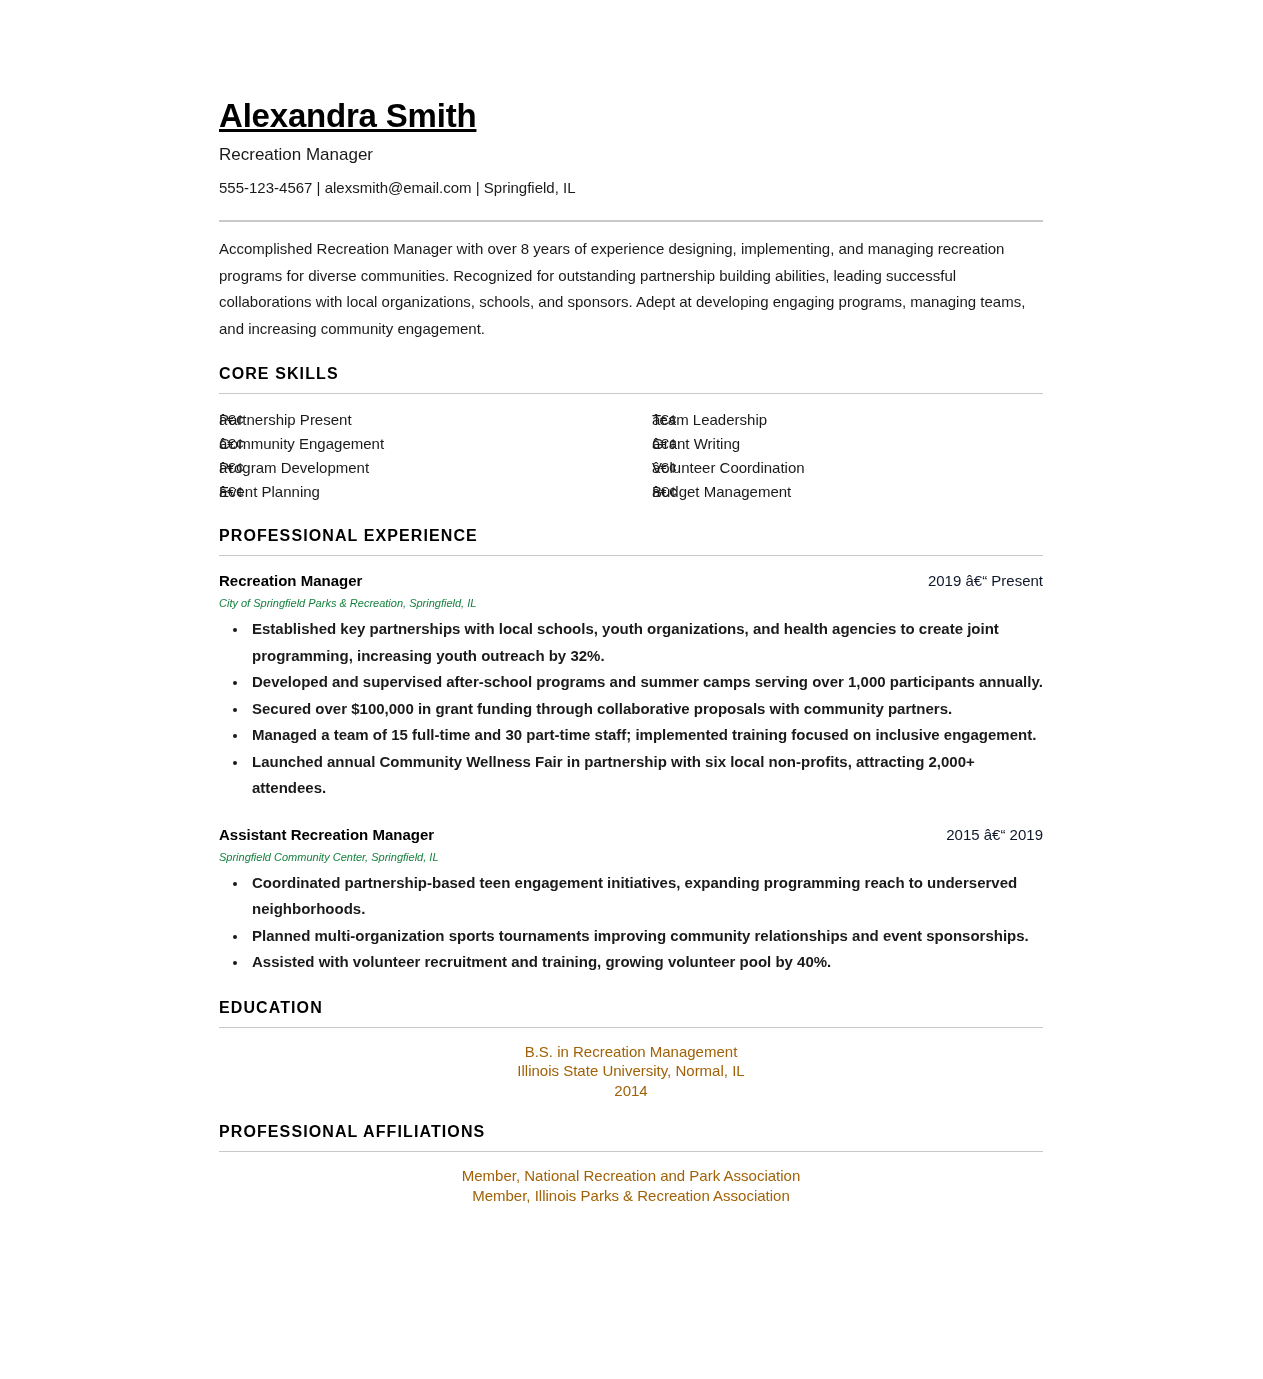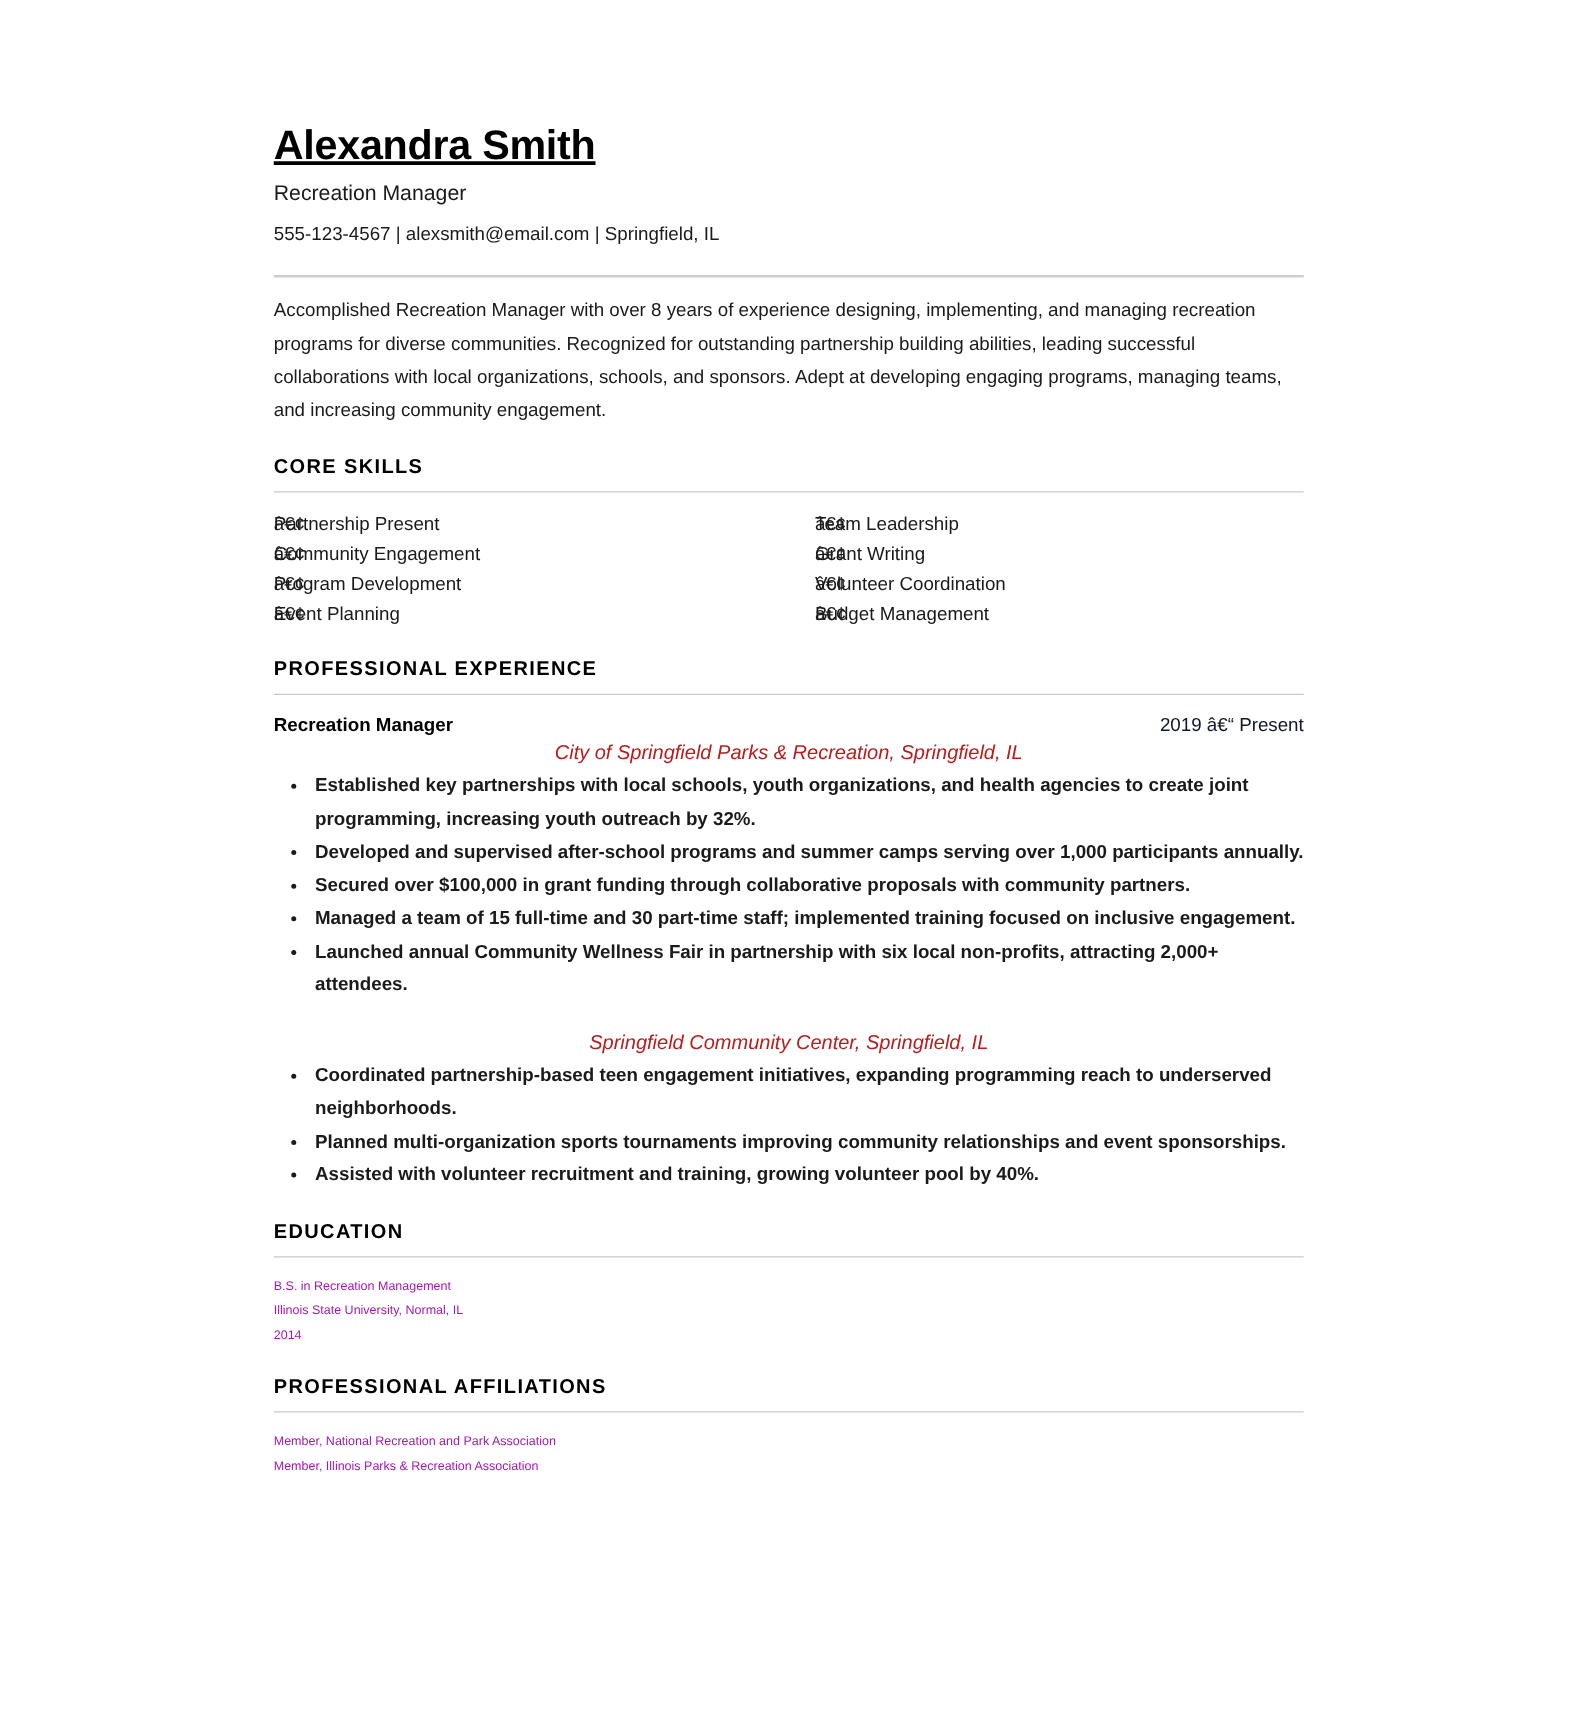--- a/index.html
+++ b/index.html
@@ -120,50 +120,50 @@
     line-height: 22px;
     color: #000000;
   }
   .job-dates {
     font-size: 15px;
     line-height: 22px;
     color: #0f172a;
     white-space: pre;
   }
   .job-company {
-    font-size: 16px;
+    font-size: 11px;
     font-style: italic;
     line-height: 22px;
-    color: #b91c1c;
+    color: #15803d;
     margin-bottom: 2px;
-    text-align: center;
   }
   .job-bullets {
     margin: 0;
     padding-left: 29px;
     list-style: disc;
   }
   .job-bullets li {
     font-size: 15px;
     line-height: 26.5px;
     color: #1a1a1a;
     padding-left: 4px;
     margin: 0;
     font-weight: bold;
   }
   .job-bullets li::marker {
     font-size: 13px;
   }
 
   
   .stack-line {
-    font-size: 10px;
+    font-size: 15px;
     line-height: 19.5px;
-    color: #a21caf;
-    margin: 0;
+    color: #a16207;
+    margin: 0;
+    text-align: center;
   }
 </style>
 </head>
 <body>
 
 <div class="page">
   <div class="doc">
 
     <div>
       <h1 class="name">Alexandra Smith</h1>
@@ -210,20 +210,24 @@
           <ul class="job-bullets">
             <li>Established key partnerships with local schools, youth organizations, and health agencies to create joint programming, increasing youth outreach by 32%.</li>
             <li>Developed and supervised after-school programs and summer camps serving over 1,000 participants annually.</li>
             <li>Secured over $100,000 in grant funding through collaborative proposals with community partners.</li>
             <li>Managed a team of 15 full-time and 30 part-time staff; implemented training focused on inclusive engagement.</li>
             <li>Launched annual Community Wellness Fair in partnership with six local non-profits, attracting 2,000+ attendees.</li>
           </ul>
         </div>
 
         <div class="job">
+          <div class="job-row">
+            <span class="job-position">Assistant Recreation Manager</span>
+            <span class="job-dates">2015 â€“ 2019</span>
+          </div>
           <div class="job-company">Springfield Community Center, Springfield, IL</div>
           <ul class="job-bullets">
             <li>Coordinated partnership-based teen engagement initiatives, expanding programming reach to underserved neighborhoods.</li>
             <li>Planned multi-organization sports tournaments improving community relationships and event sponsorships.</li>
             <li>Assisted with volunteer recruitment and training, growing volunteer pool by 40%.</li>
           </ul>
         </div>
 
       </div>
     </section>

